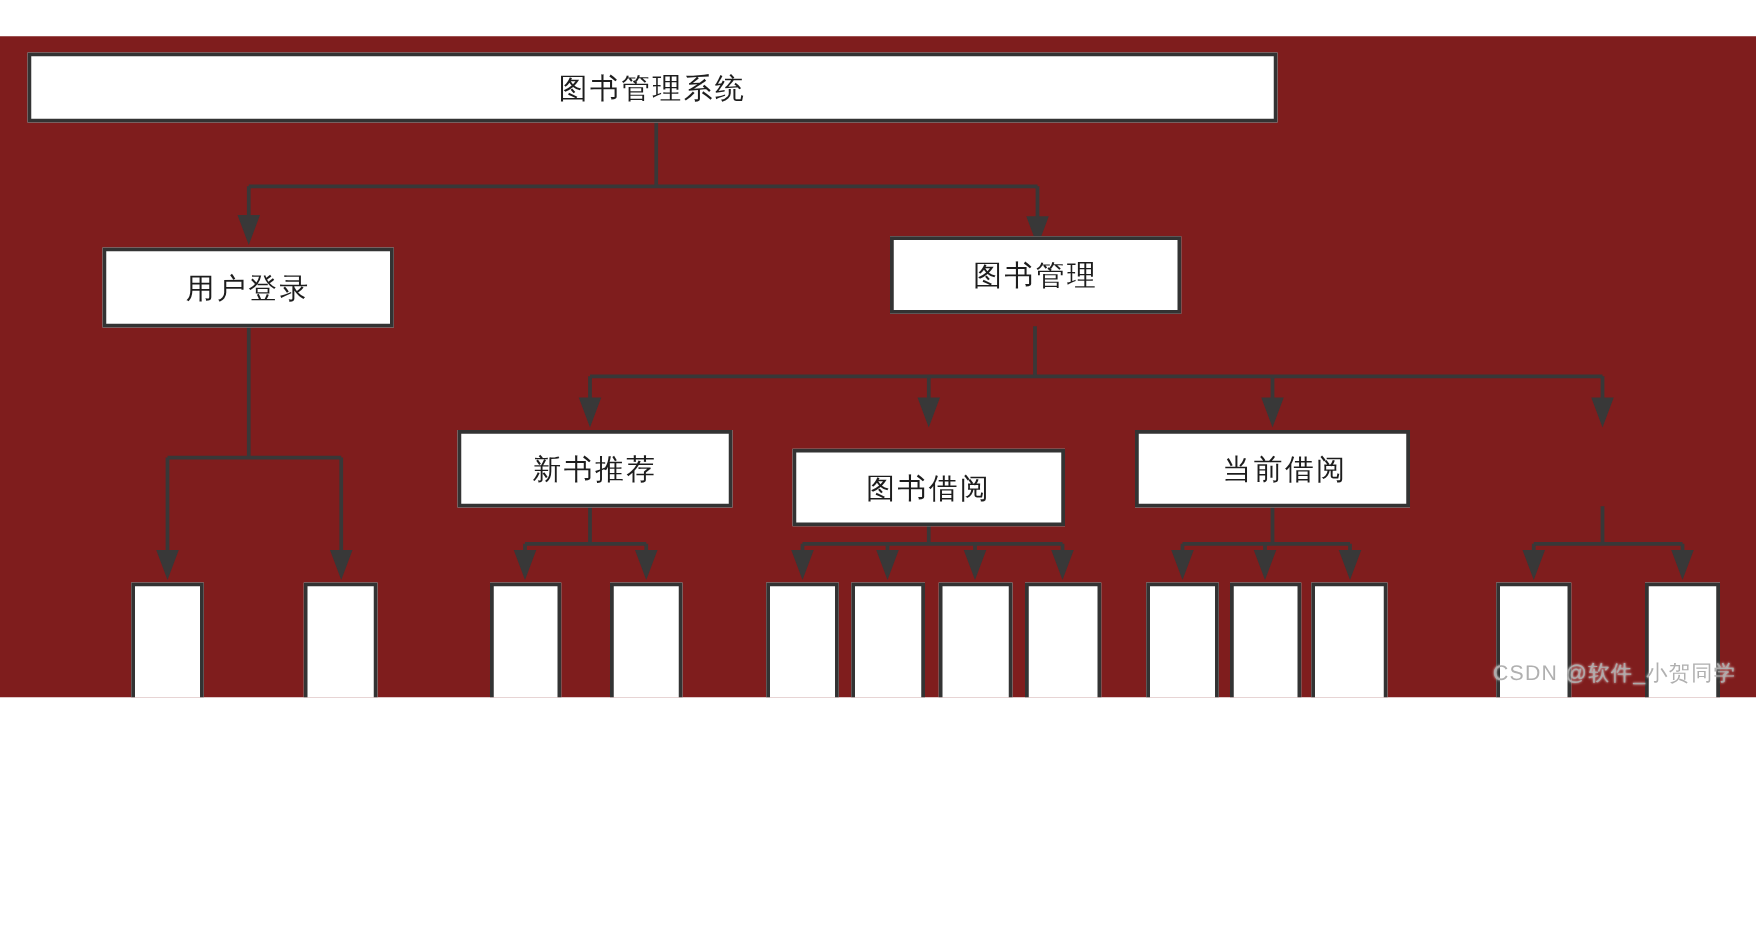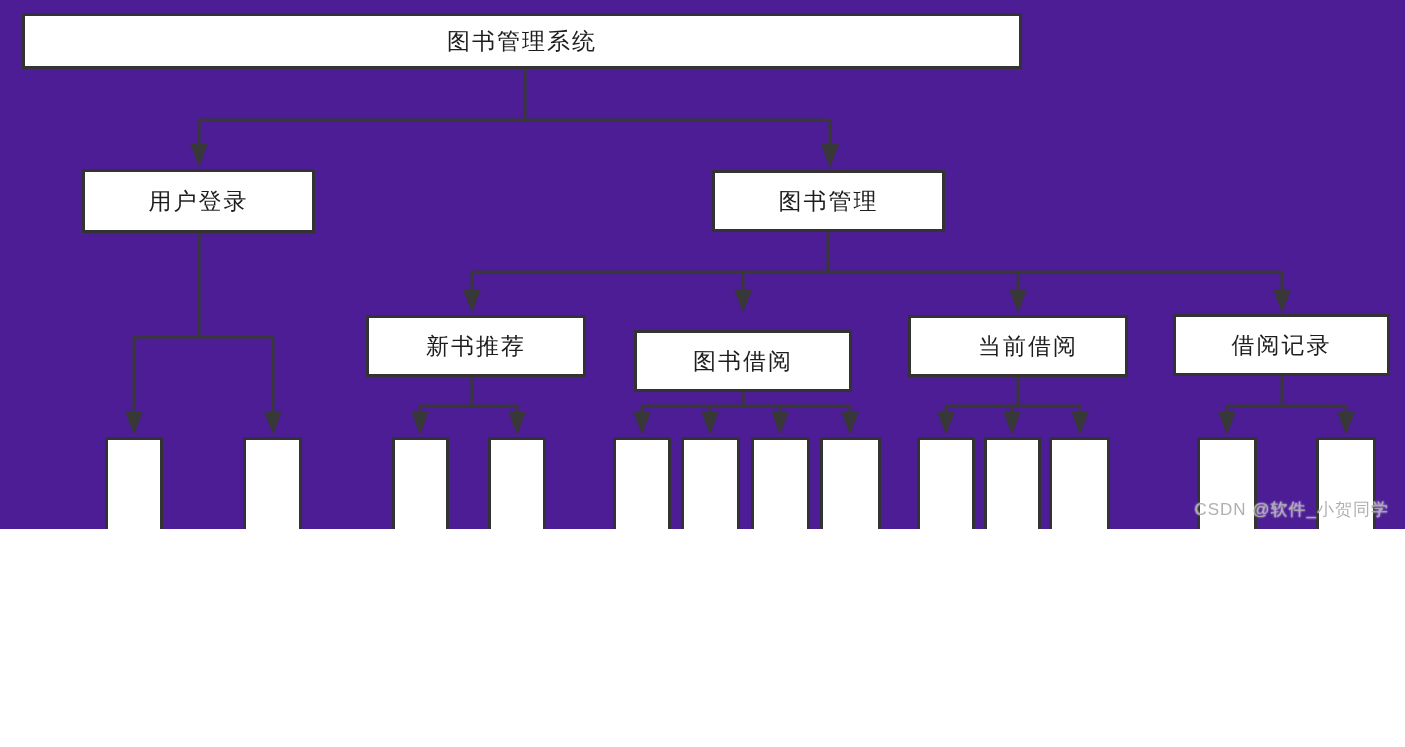--- a/index.html
+++ b/index.html
@@ -1,22 +1,23 @@
 <!DOCTYPE html>
 <html><head>
 <meta charset="utf-8">
 <style>
   html, body { margin: 0; padding: 0; background: #ffffff; }
   .canvas {
     position: relative;
     width: 1405px;
     height: 529px;
-    background: #4c1d95;
+    background: #7f1d1d;
     font-family: "Liberation Sans", sans-serif;
     overflow: hidden;
+    margin-top: 29px;
   }
   .connectors {
     position: absolute;
     left: 0; top: 0;
     width: 1405px; height: 747px;
     pointer-events: none;
   }
   .box {
     position: absolute;
     box-sizing: border-box;
@@ -36,21 +37,21 @@
   .leaf .vlabel {
     writing-mode: vertical-rl;
     text-orientation: mixed;
     font-size: 25px;
     letter-spacing: 7px;
     line-height: 1;
   }
   
   .n-root   { left: 22px;   top: 13px;  width: 1000px; height: 56px; }
   .n-ulogin { left: 82px;   top: 169px; width: 233px;  height: 64px; }
-  .n-bmgmt  { left: 712px;  top: 170px; width: 233px;  height: 62px; }
+  .n-bmgmt  { left: 712px;  top: 160px; width: 233px;  height: 62px; }
   .n-newrec { left: 366px;  top: 315px; width: 220px;  height: 62px; }
   .n-borrow { left: 634px;  top: 330px; width: 218px;  height: 62px; }
   .n-currbr { left: 908px;  top: 315px; width: 220px;  height: 62px; padding-left: 20px; }
   .n-record { left: 1173px; top: 314px; width: 217px;  height: 62px; }
   .leaf { top: 437px; height: 300px; }
   .l-1  { left: 105px;  width: 58px; }
   .l-2  { left: 243px;  width: 59px; }
   .l-3  { left: 392px;  width: 57px; }
   .l-4  { left: 488px;  width: 58px; }
   .l-5  { left: 613px;  width: 58px; }
@@ -146,23 +147,20 @@
   </div>
 
   <div class="box n-borrow">
     <span class="hlabel">图书借阅</span>
   </div>
 
   <div class="box n-currbr">
     <span class="hlabel">当前借阅</span>
   </div>
 
-  <div class="box n-record">
-    <span class="hlabel">借阅记录</span>
-  </div>
 
   <div class="box leaf l-1">
     <span class="vlabel">用户登录</span>
   </div>
   <div class="box leaf l-2">
     <span class="vlabel">注销登录</span>
   </div>
 
   <div class="box leaf l-3">
     <span class="vlabel">查询图书</span>

